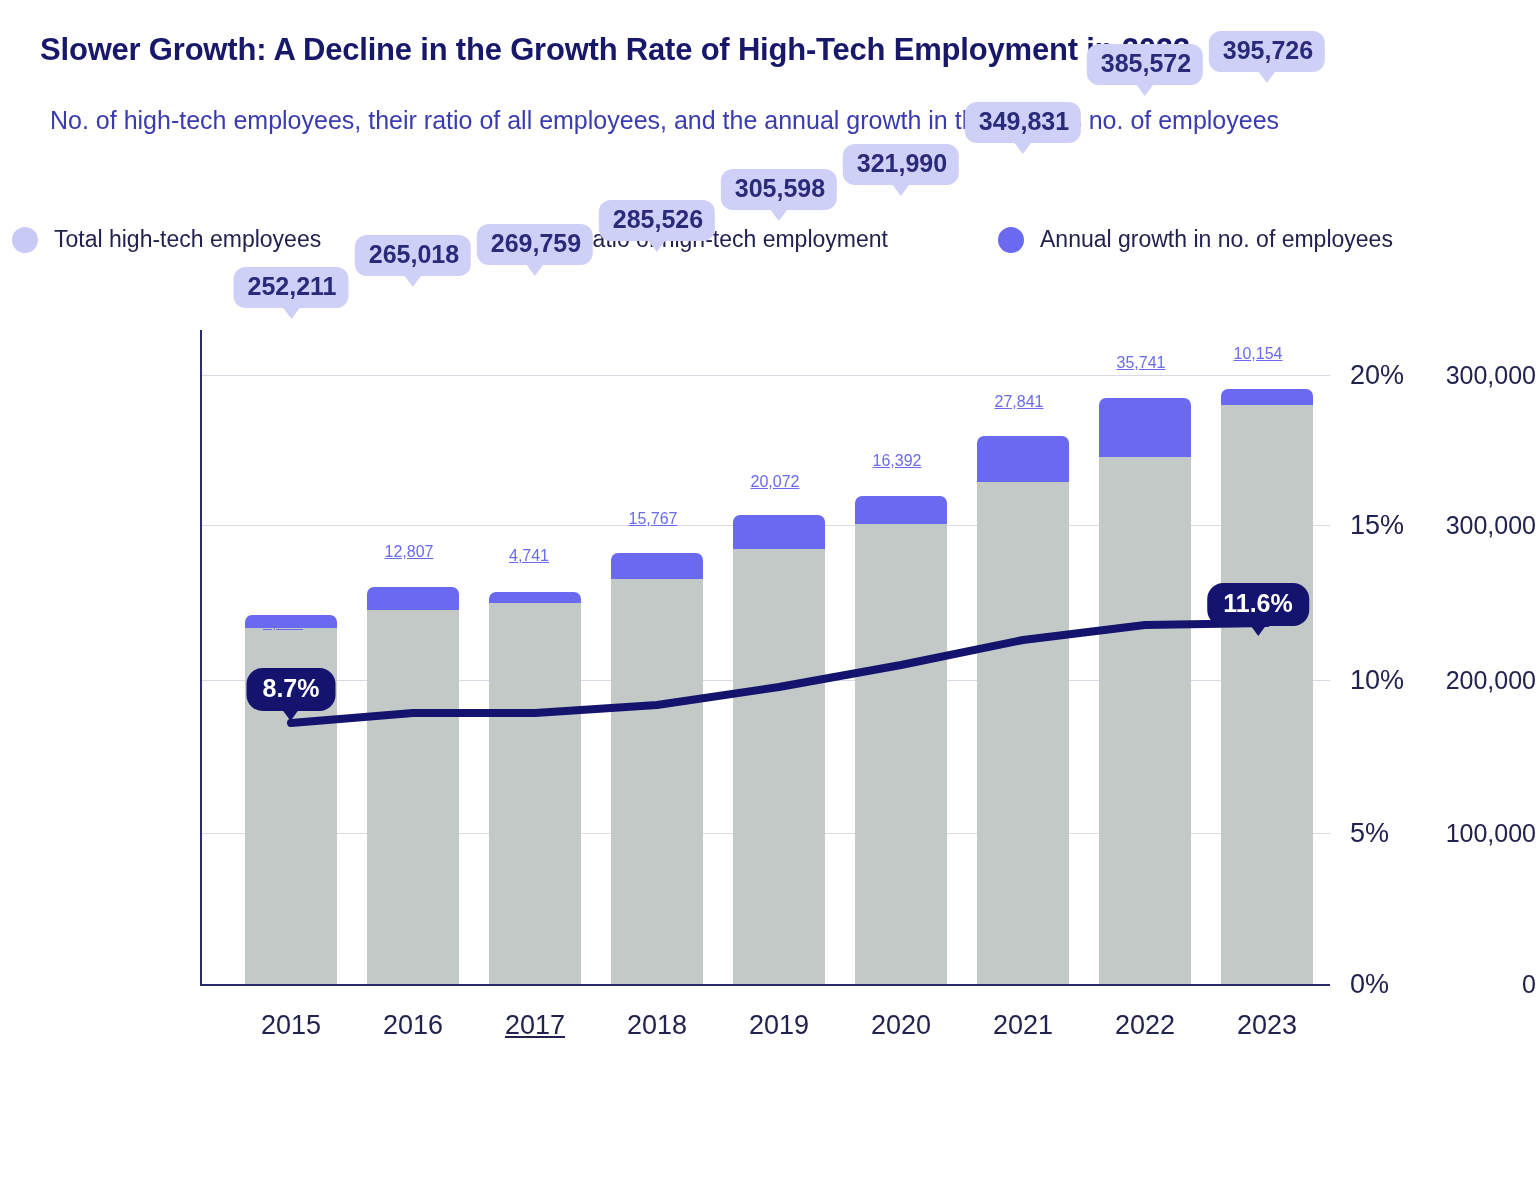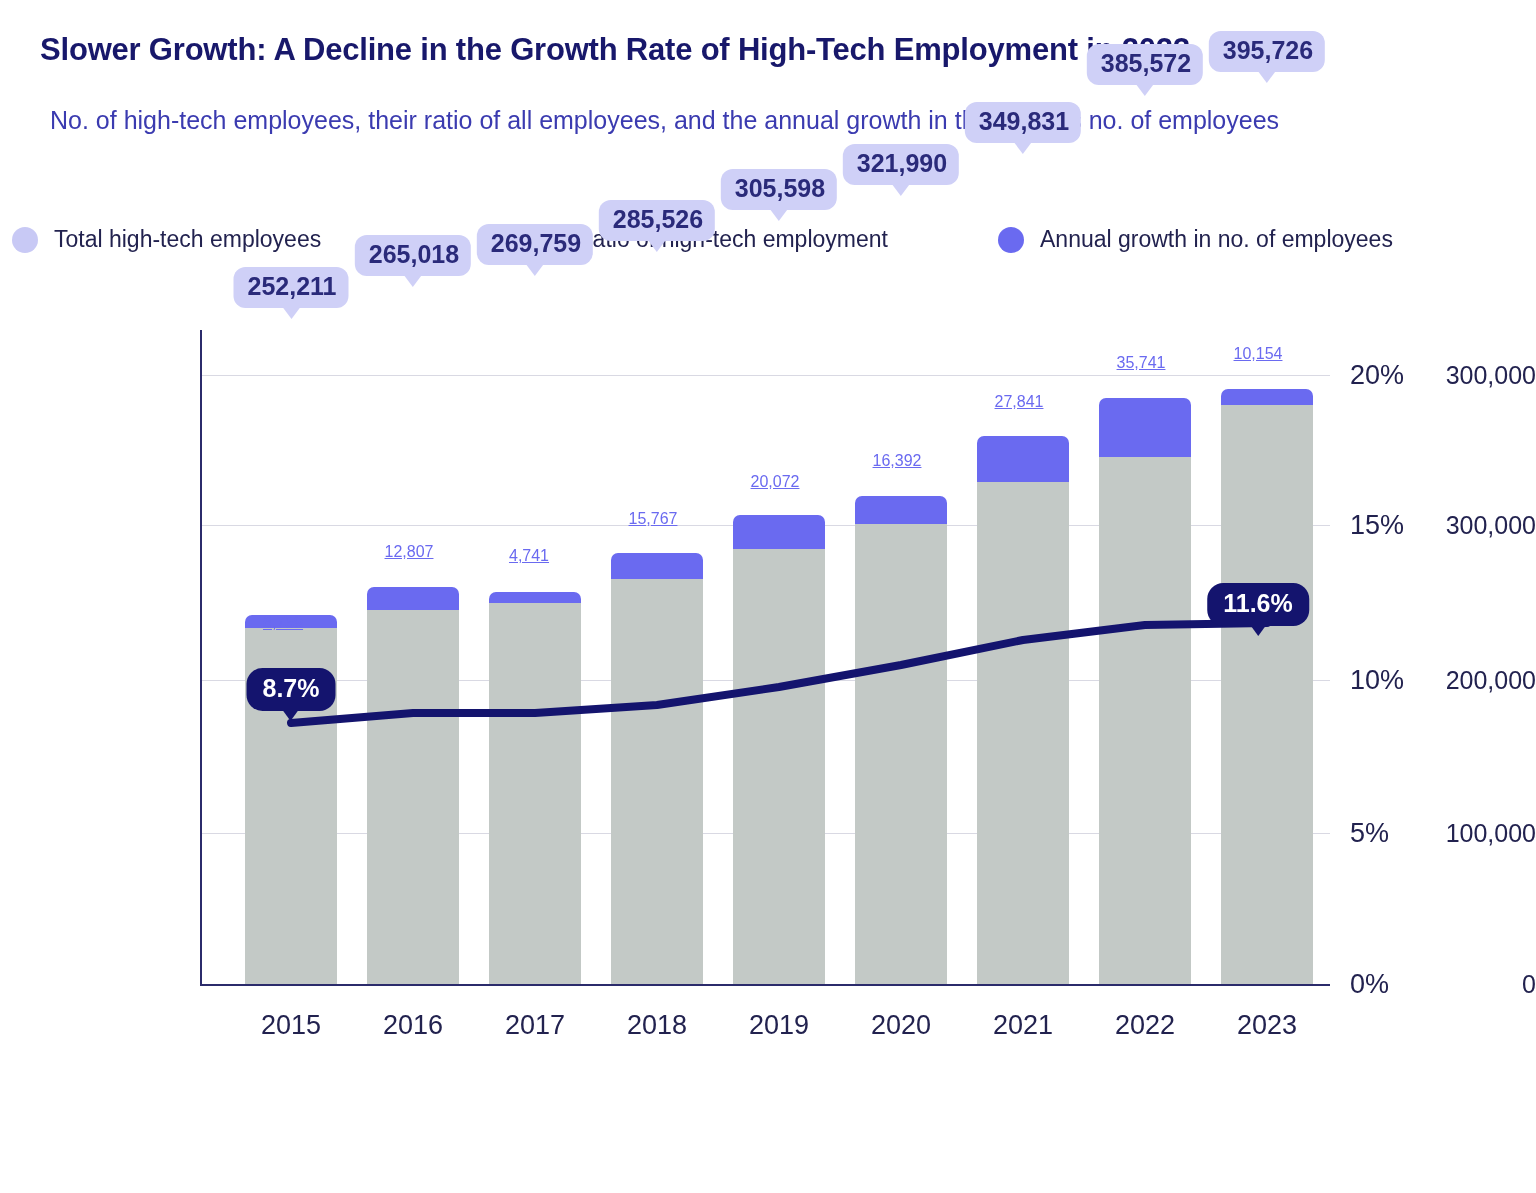--- a/index.html
+++ b/index.html
@@ -285,21 +285,21 @@
     <div class="growth-label" style="left:897px; top:182px;">16,392</div>
     <div class="growth-label" style="left:1019px; top:123px;">27,841</div>
     <div class="growth-label" style="left:1141px; top:84px;">35,741</div>
     <div class="growth-label" style="left:1258px; top:75px;">10,154</div>
 
     <div class="ratio-pill" style="left:291px; top:398px;">8.7%</div>
     <div class="ratio-pill" style="left:1258px; top:313px;">11.6%</div>
 
     <div class="xlabel" style="left:291px; top:740px;">2015</div>
     <div class="xlabel" style="left:413px; top:740px;">2016</div>
-    <div class="xlabel" style="left:535px; top:740px;">2017</div>
+    <div class="xlabel" style="left:535px; top:740px;text-decoration:underline;">2017</div>
     <div class="xlabel" style="left:657px; top:740px;">2018</div>
     <div class="xlabel" style="left:779px; top:740px;">2019</div>
     <div class="xlabel" style="left:901px; top:740px;">2020</div>
     <div class="xlabel" style="left:1023px; top:740px;">2021</div>
     <div class="xlabel" style="left:1145px; top:740px;">2022</div>
     <div class="xlabel" style="left:1267px; top:740px;">2023</div>
 
   </div>
 
 

